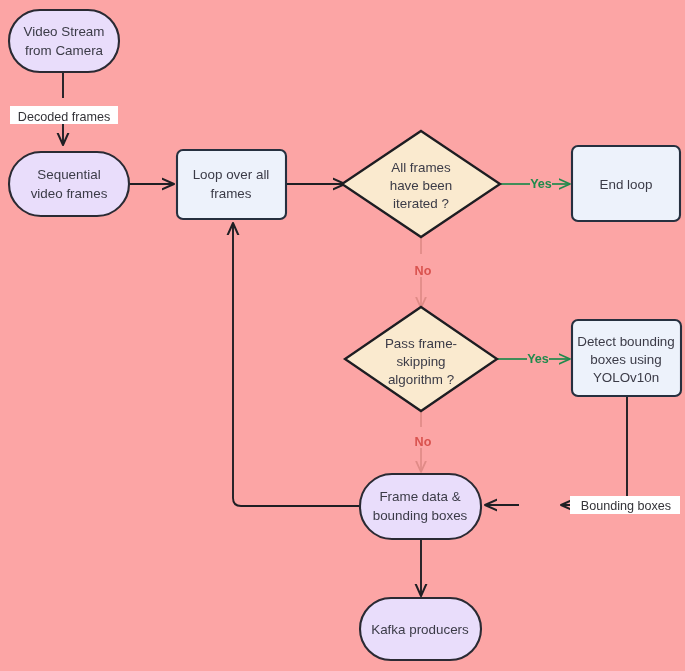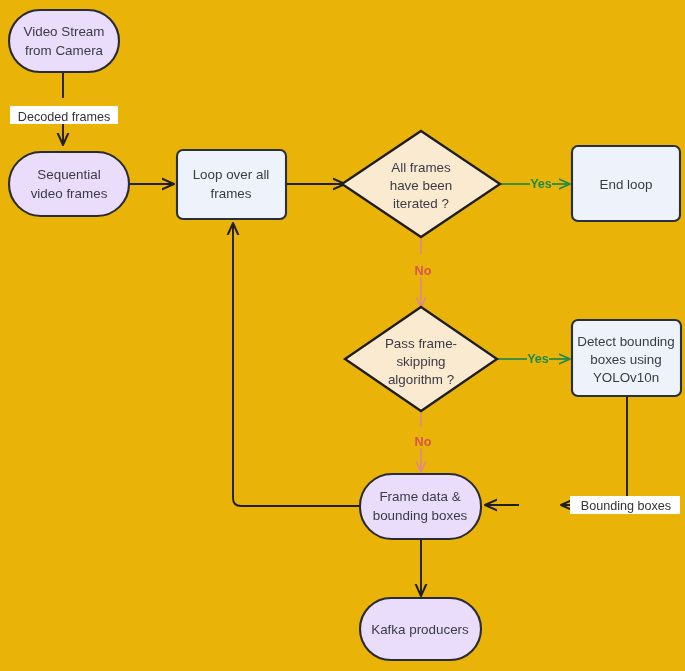--- a/index.html
+++ b/index.html
@@ -8,21 +8,21 @@
     padding: 0;
     background: #ffffff;
   }
   body {
     font-family: "Liberation Sans", "DejaVu Sans", sans-serif;
   }
   #diagram-root {
     position: relative;
     width: 685px;
     height: 671px;
-    background: #eab308;
+    background: #fca5a5;
     overflow: hidden;
   }
   #flow-svg {
     position: absolute;
     top: 0;
     left: 0;
     width: 685px;
     height: 671px;
   }
   .node-label, .edge-label {

